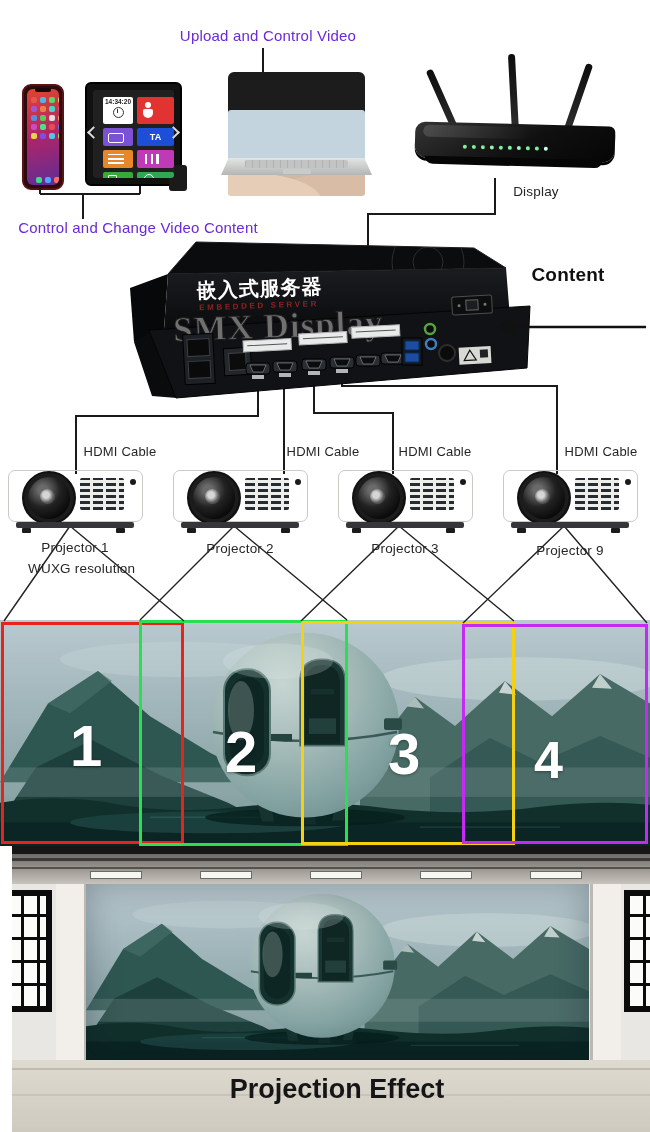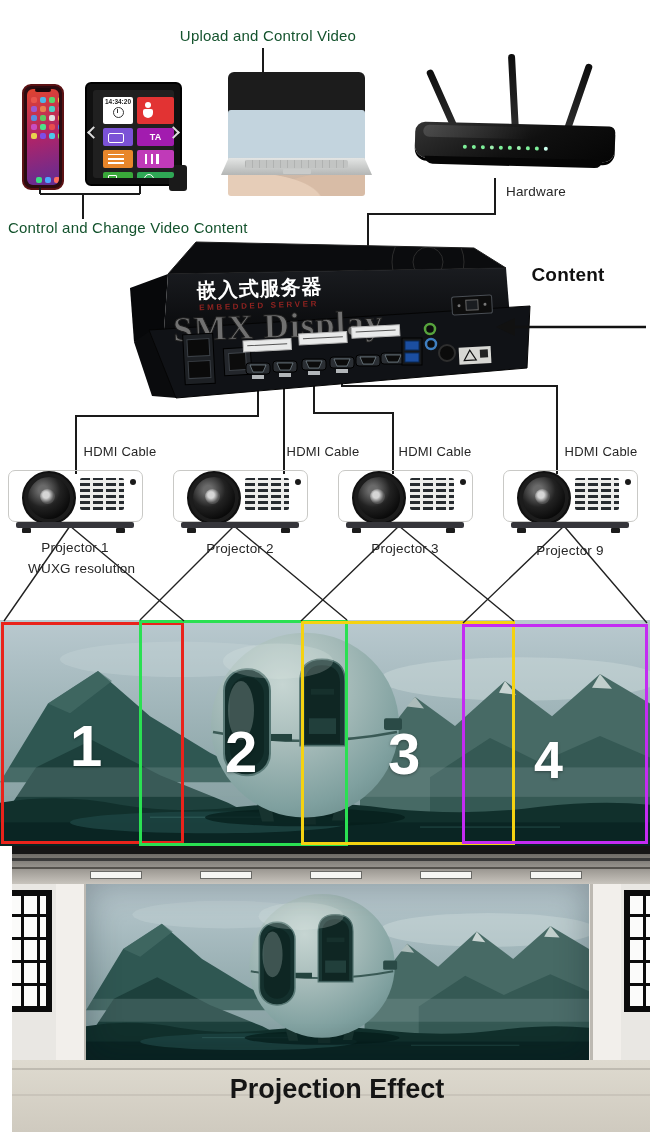--- a/index.html
+++ b/index.html
@@ -35,21 +35,21 @@
   .tile{position:absolute;border-radius:2px;}
   .t-time{left:10px;top:7px;width:30px;height:27px;background:#fff;color:#222;font-size:6.5px;font-weight:bold;
           text-align:center;line-height:10px;}
   .t-time .clockface{display:inline-block;width:9px;height:9px;border:1.3px solid #333;border-radius:50%;position:relative;}
   .t-time .clockface::after{content:"";position:absolute;left:3px;top:1px;width:1.5px;height:4px;background:#333;}
   .t-red{left:44px;top:7px;width:37px;height:27px;background:#e23333;}
   .t-red .fig{position:absolute;left:8px;top:5px;width:6px;height:6px;border-radius:50%;background:#fff;}
   .t-red .fig2{position:absolute;left:6px;top:12px;width:10px;height:9px;border-radius:2px 2px 5px 5px;background:#fff;}
   .t-purple{left:10px;top:38px;width:30px;height:18px;background:#7b52d6;}
   .t-purple .ic{position:absolute;left:5px;top:5px;width:14px;height:8px;border:1.5px solid #fff;border-radius:2px;}
-  .t-blue{left:44px;top:38px;width:37px;height:18px;background:#a21caf;color:#fff;font-weight:bold;font-size:9px;
+  .t-blue{left:44px;top:38px;width:37px;height:18px;background:#1d4ed8;color:#fff;font-weight:bold;font-size:9px;
           line-height:18px;text-align:center;}
   .t-orange{left:10px;top:60px;width:30px;height:18px;background:#e8862a;}
   .t-orange .ic{position:absolute;left:5px;top:4px;width:16px;height:10px;
           background:repeating-linear-gradient(0deg,#fff 0 1.6px,transparent 1.6px 4.4px);}
   .t-magenta{left:44px;top:60px;width:37px;height:18px;background:#c03ab8;}
   .t-magenta .ic{position:absolute;left:8px;top:4px;width:14px;height:10px;
           background:repeating-linear-gradient(90deg,#fff 0 2.4px,transparent 2.4px 5.6px);}
   .t-green1{left:10px;top:82px;width:30px;height:12px;background:#3aa83a;}
   .t-green1 .ic{position:absolute;left:5px;top:3px;width:7px;height:7px;border:1.4px solid #fff;border-radius:1px;}
   .t-green2{left:44px;top:82px;width:37px;height:12px;background:#2fa855;}
@@ -128,21 +128,21 @@
   .wallimg .shade{position:absolute;left:0;top:0;right:0;bottom:0;box-shadow:inset 0 0 34px rgba(5,15,25,.3);}
   .window{position:absolute;top:44px;width:50px;height:122px;background:#fbfbfa;border:6px solid #0b0b0b;box-sizing:border-box;
       background-image:repeating-linear-gradient(90deg,transparent 0 13px,#0b0b0b 13px 16px),
                        repeating-linear-gradient(0deg,transparent 0 20px,#0b0b0b 20px 23px);}
   .window.wl{left:-10px;} .window.wr{left:612px;}
   .floor{position:absolute;left:0;top:214px;width:650px;height:72px;background:linear-gradient(#dedacf,#cfcabf);}
   .seam{position:absolute;left:0;width:650px;height:1.5px;background:#bfbbb1;}
   .caption{position:absolute;left:0;top:228px;width:650px;text-align:center;font-size:27px;font-weight:700;color:#151515;}
 
   
-  .lbl-top{font-size:15px;color:#14532d;}
+  .lbl-top{font-size:15px;color:#6d28d9;}
   .lbl-mid{font-size:13px;color:#262626;}
   .lbl-callout{font-size:19px;font-weight:600;color:#101010;line-height:26px;}
   svg#wires{position:absolute;left:0;top:0;z-index:5;pointer-events:none;}
 </style>
 </head>
 <body>
 
 <div id="stage">
 
   <svg width="0" height="0" style="position:absolute">
@@ -193,22 +193,22 @@
         <rect x="224" y="50" width="46" height="108" rx="22" fill="#14302d" stroke="#5a7a77" stroke-width="2"></rect>
         <rect x="230" y="58" width="34" height="92" rx="18" fill="#0d2421" opacity=".8"></rect>
         <ellipse cx="241" cy="92" rx="13" ry="30" fill="#b9cbc9" opacity=".28"></ellipse>
         <ellipse cx="278" cy="42" rx="55" ry="18" fill="#e2ecea" opacity=".22"></ellipse>
         <rect x="384" y="100" width="18" height="12" rx="2" fill="#2a4a46"></rect>
       </g>
     </defs>
   </svg>
 
   <div class="lbl lbl-top ctr" style="left:148px;top:27px;width:240px;">Upload and Control Video</div>
-  <div class="lbl lbl-top" style="left:8px;top:219px;width:260px;">Control and Change Video Content</div>
-  <div class="lbl lbl-mid ctr" style="left:486px;top:184px;width:100px;font-size:13.5px;">Hardware</div>
+  <div class="lbl lbl-top" style="left:8px;top:219px;width:260px;text-align:center;">Control and Change Video Content</div>
+  <div class="lbl lbl-mid ctr" style="left:486px;top:184px;width:100px;font-size:13.5px;">Display</div>
 
   <div class="abs phone">
     <div class="screen">
         <span class="apps"></span>
       </div>
     <div class="notch"></div>
   </div>
 
   <div class="abs panel">
     <div class="tab"></div>

